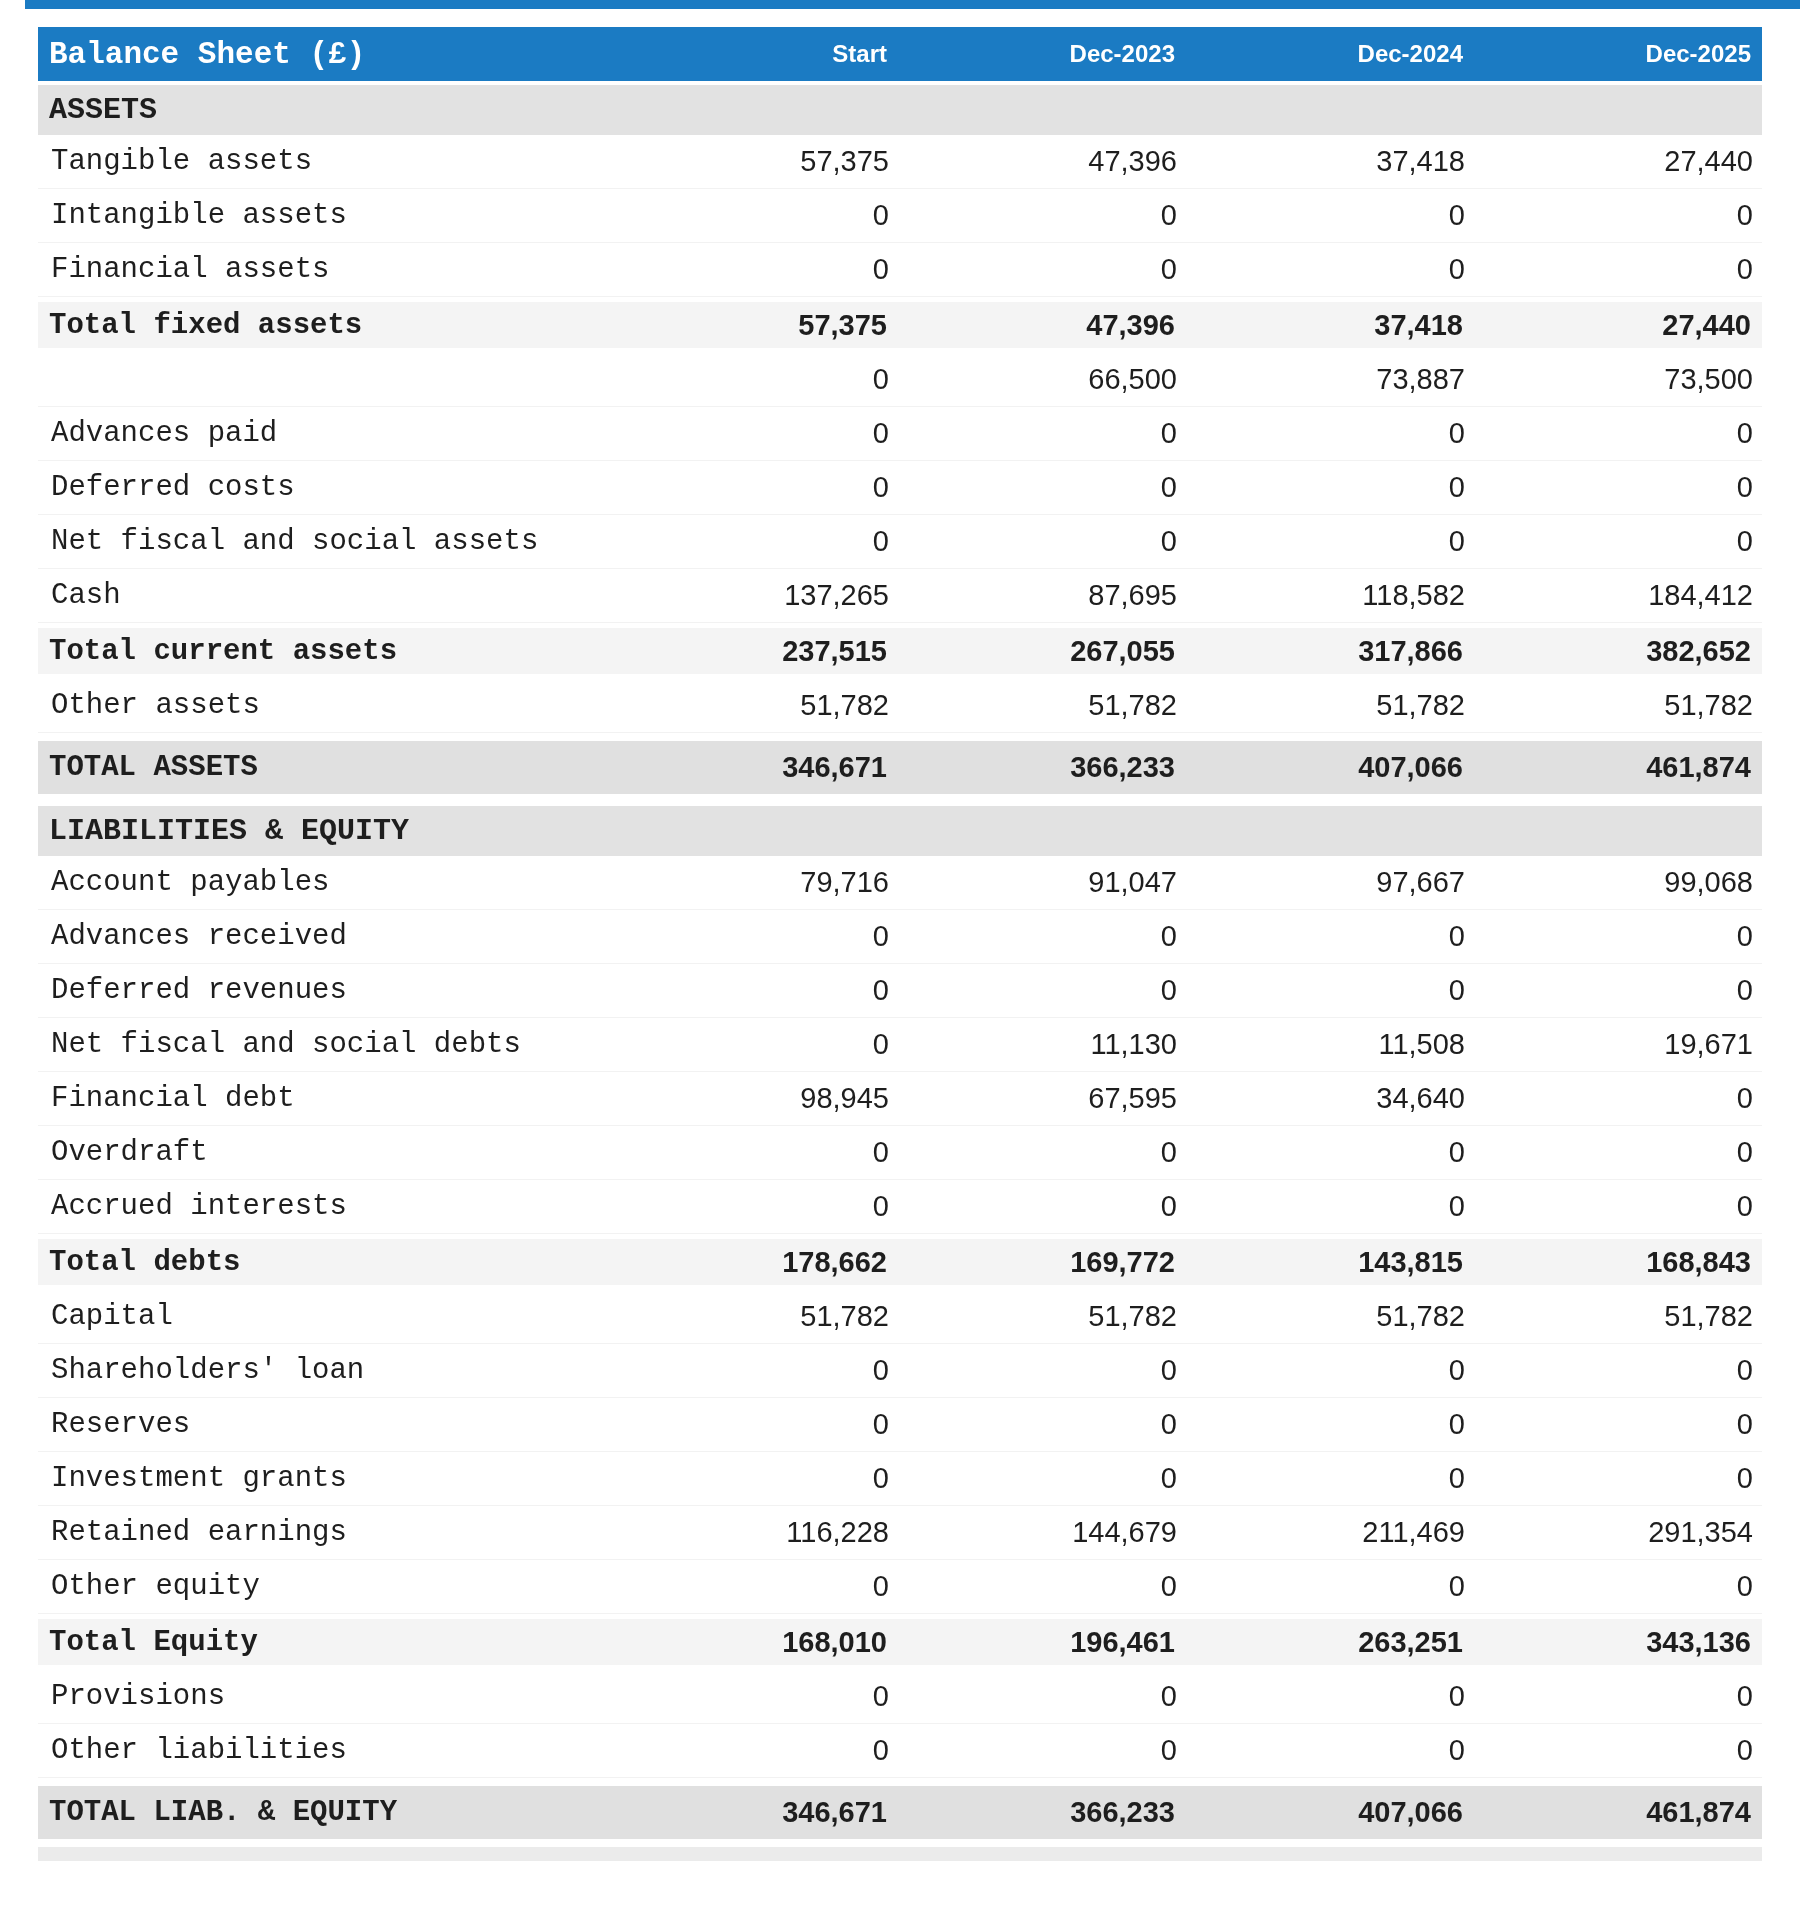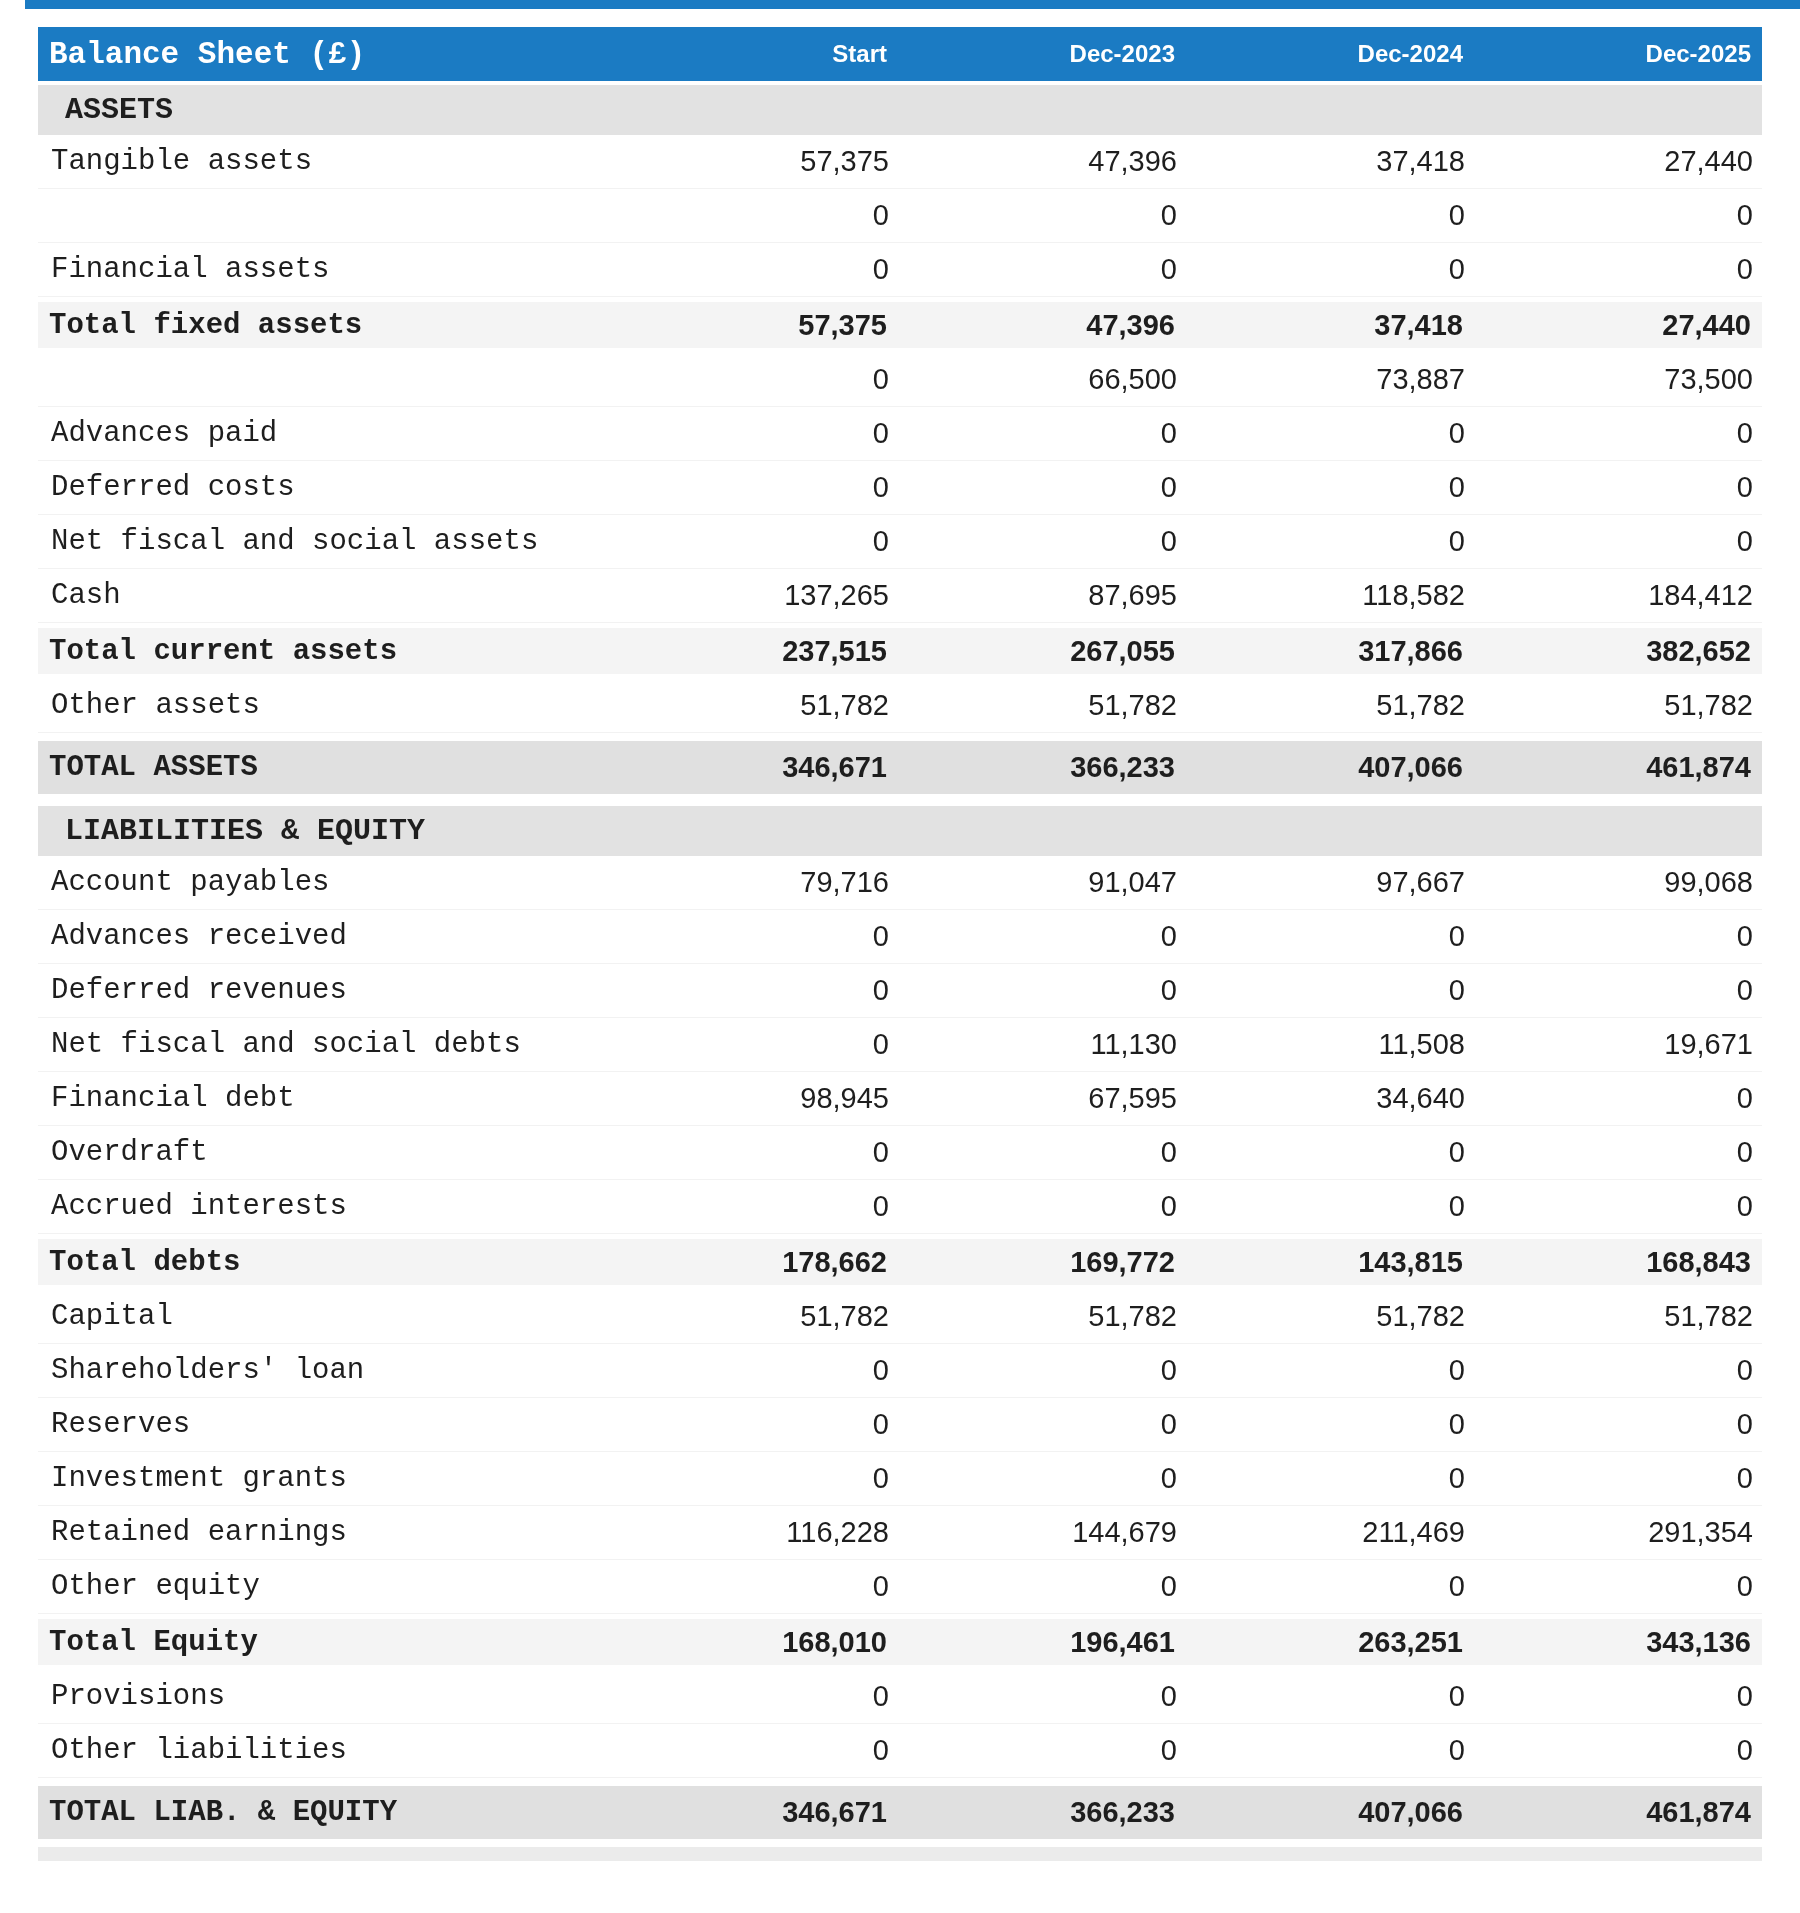--- a/index.html
+++ b/index.html
@@ -31,21 +31,20 @@
   .header-row {
     height:54px; background:var(--blue, #1b7bc3); color:#ffffff;
   }
   .header-row .c-label { font-size:31px; font-weight:700; }
   .header-row .c-val   { font-size:24px; font-weight:700; }
   
   .section-row {
     height:50px; margin-top:4px;
     background:var(--section-gray, #e2e2e2);
     font-weight:700;
-    padding-left:16px;
   }
   .section-row .c-label { font-size:30px; }
   .section-row.second { margin-top:12px; }
   
   .data-row {
     height:54px; background:#ffffff;
     border-bottom:1px solid #f2f2f2;
     justify-content:flex-end;
   }
   
@@ -87,20 +86,21 @@
     <div class="c-val"></div>
   </div>
       <div class="row data-row">
     <div class="c-label">Tangible assets</div>
     <div class="c-val">57,375</div>
     <div class="c-val">47,396</div>
     <div class="c-val">37,418</div>
     <div class="c-val">27,440</div>
   </div>
       <div class="row data-row">
+    <div class="c-label">Intangible assets</div>
     <div class="c-val">0</div>
     <div class="c-val">0</div>
     <div class="c-val">0</div>
     <div class="c-val">0</div>
   </div>
       <div class="row data-row">
     <div class="c-label">Financial assets</div>
     <div class="c-val">0</div>
     <div class="c-val">0</div>
     <div class="c-val">0</div>

